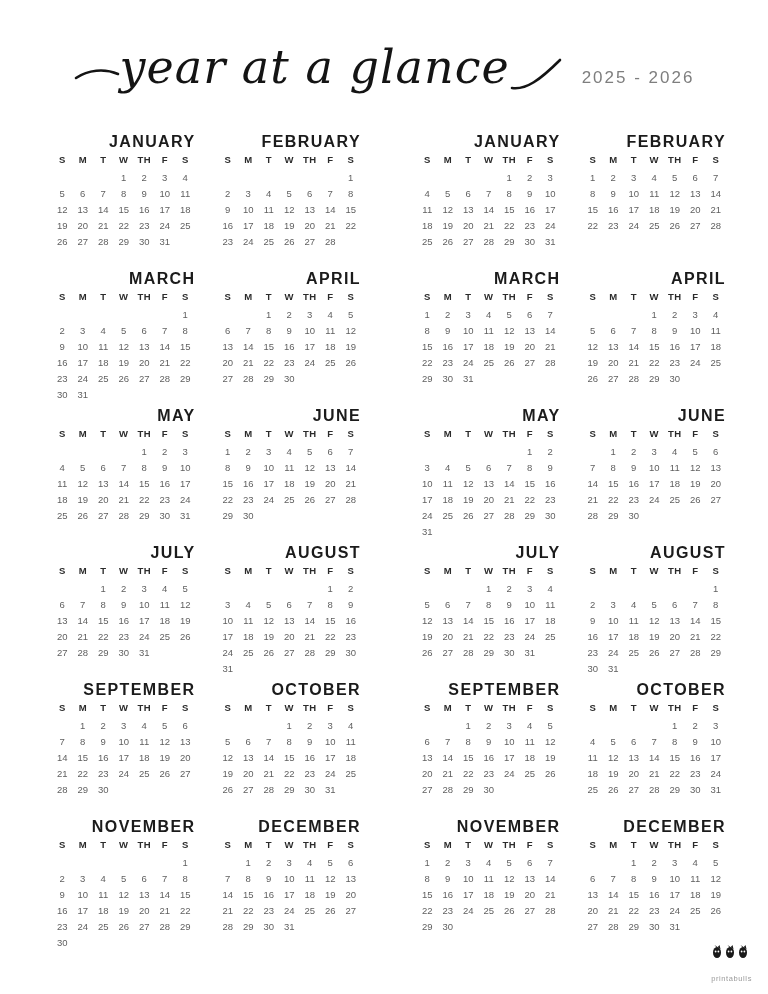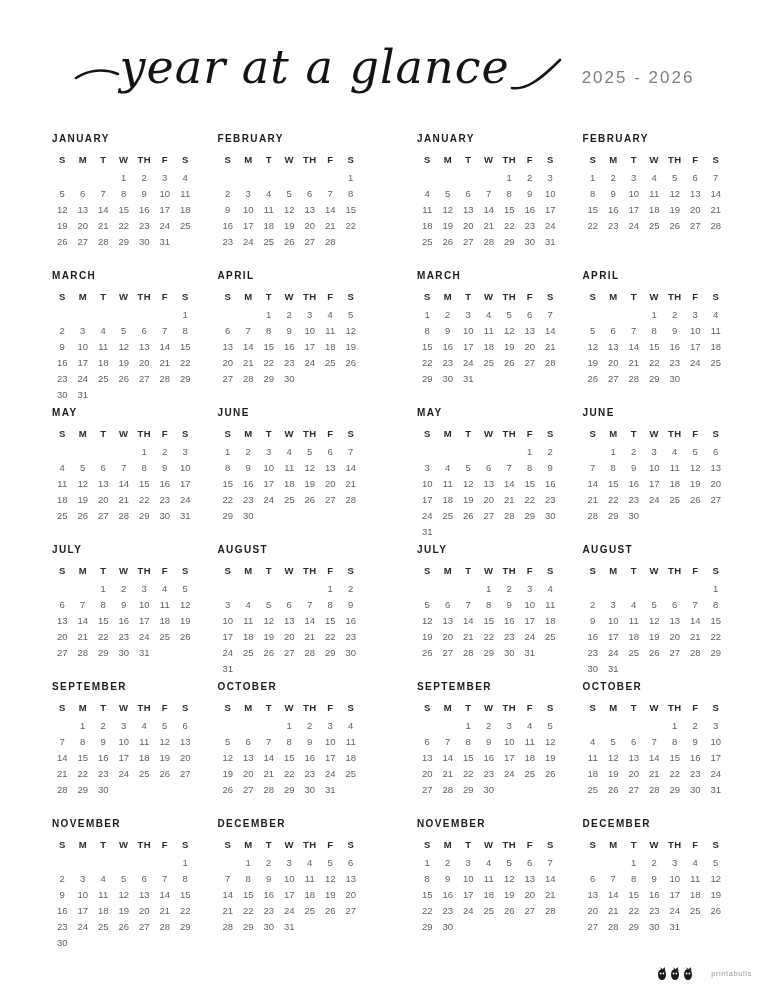--- a/index.html
+++ b/index.html
@@ -45,22 +45,22 @@
   }
   .year-group{
     flex:1 1 0;
     display:grid;
     grid-template-columns:1fr 1fr;
     column-gap:22px;
     grid-auto-rows:137px;
   }
   .month{min-width:0;}
   .month-title{
-    text-align:left;
-    font-size:10px;
+    text-align:right;
+    font-size:16px;
     font-weight:bold;
     letter-spacing:1.4px;
     color:#1b1b1b;
     height:15px;
     margin-bottom:5px;
   }
   .month-grid{
     display:grid;
     grid-template-columns:repeat(7,1fr);
   }
@@ -70,21 +70,21 @@
     letter-spacing:.3px;
   }
   .dc{
     font-size:9.5px;color:#5f5f5f;
     text-align:center;height:16px;line-height:15px;
     font-weight:400;
   }
   
   .brand-footer{
     position:absolute;right:16px;bottom:12px;
-    display:flex;align-items:center;gap:15px;
+    display:flex;flex-direction:column;align-items:flex-start;gap:15px;
   }
   .brand-footer svg{display:block;}
   .brand-name{
     font-size:7.5px;color:#9a9a9a;letter-spacing:.6px;line-height:1;
   }
 </style>
 </head>
 <body>
 
 <header class="page-header">

